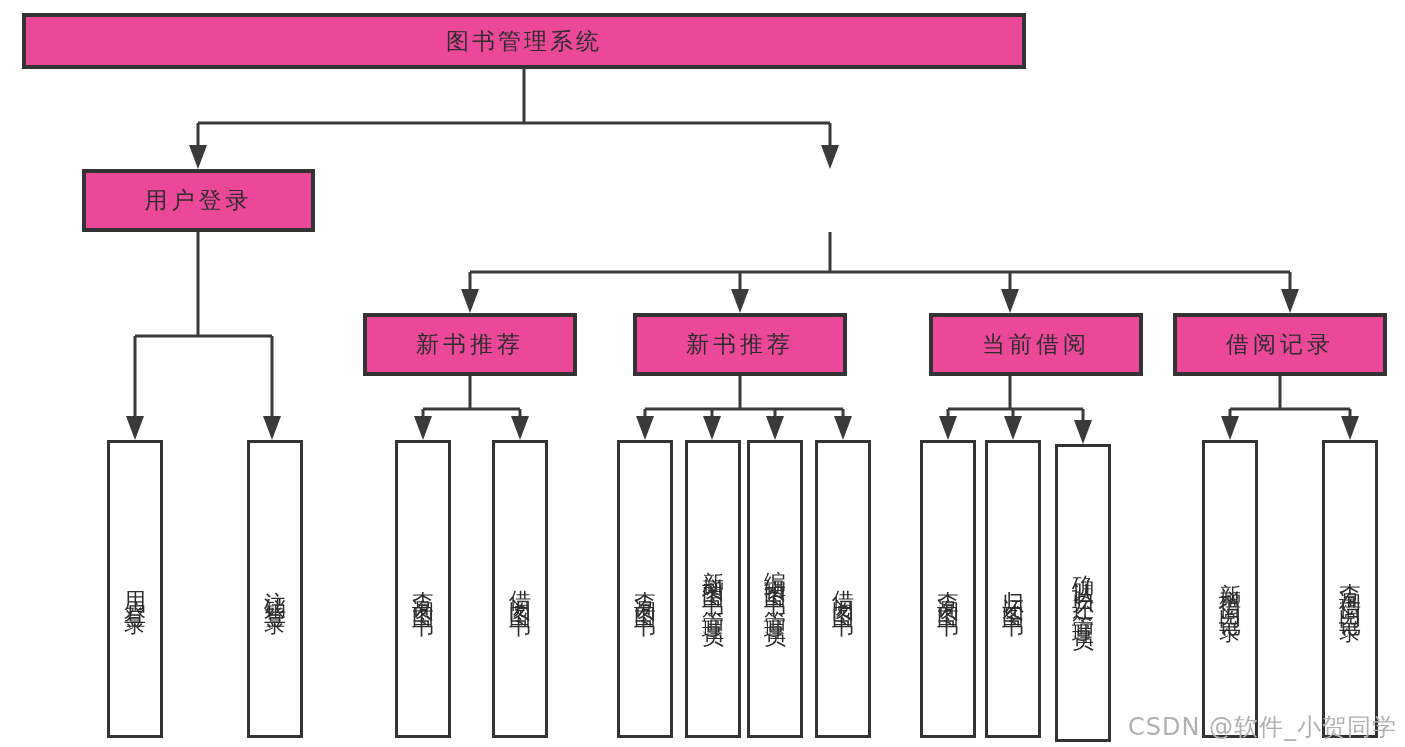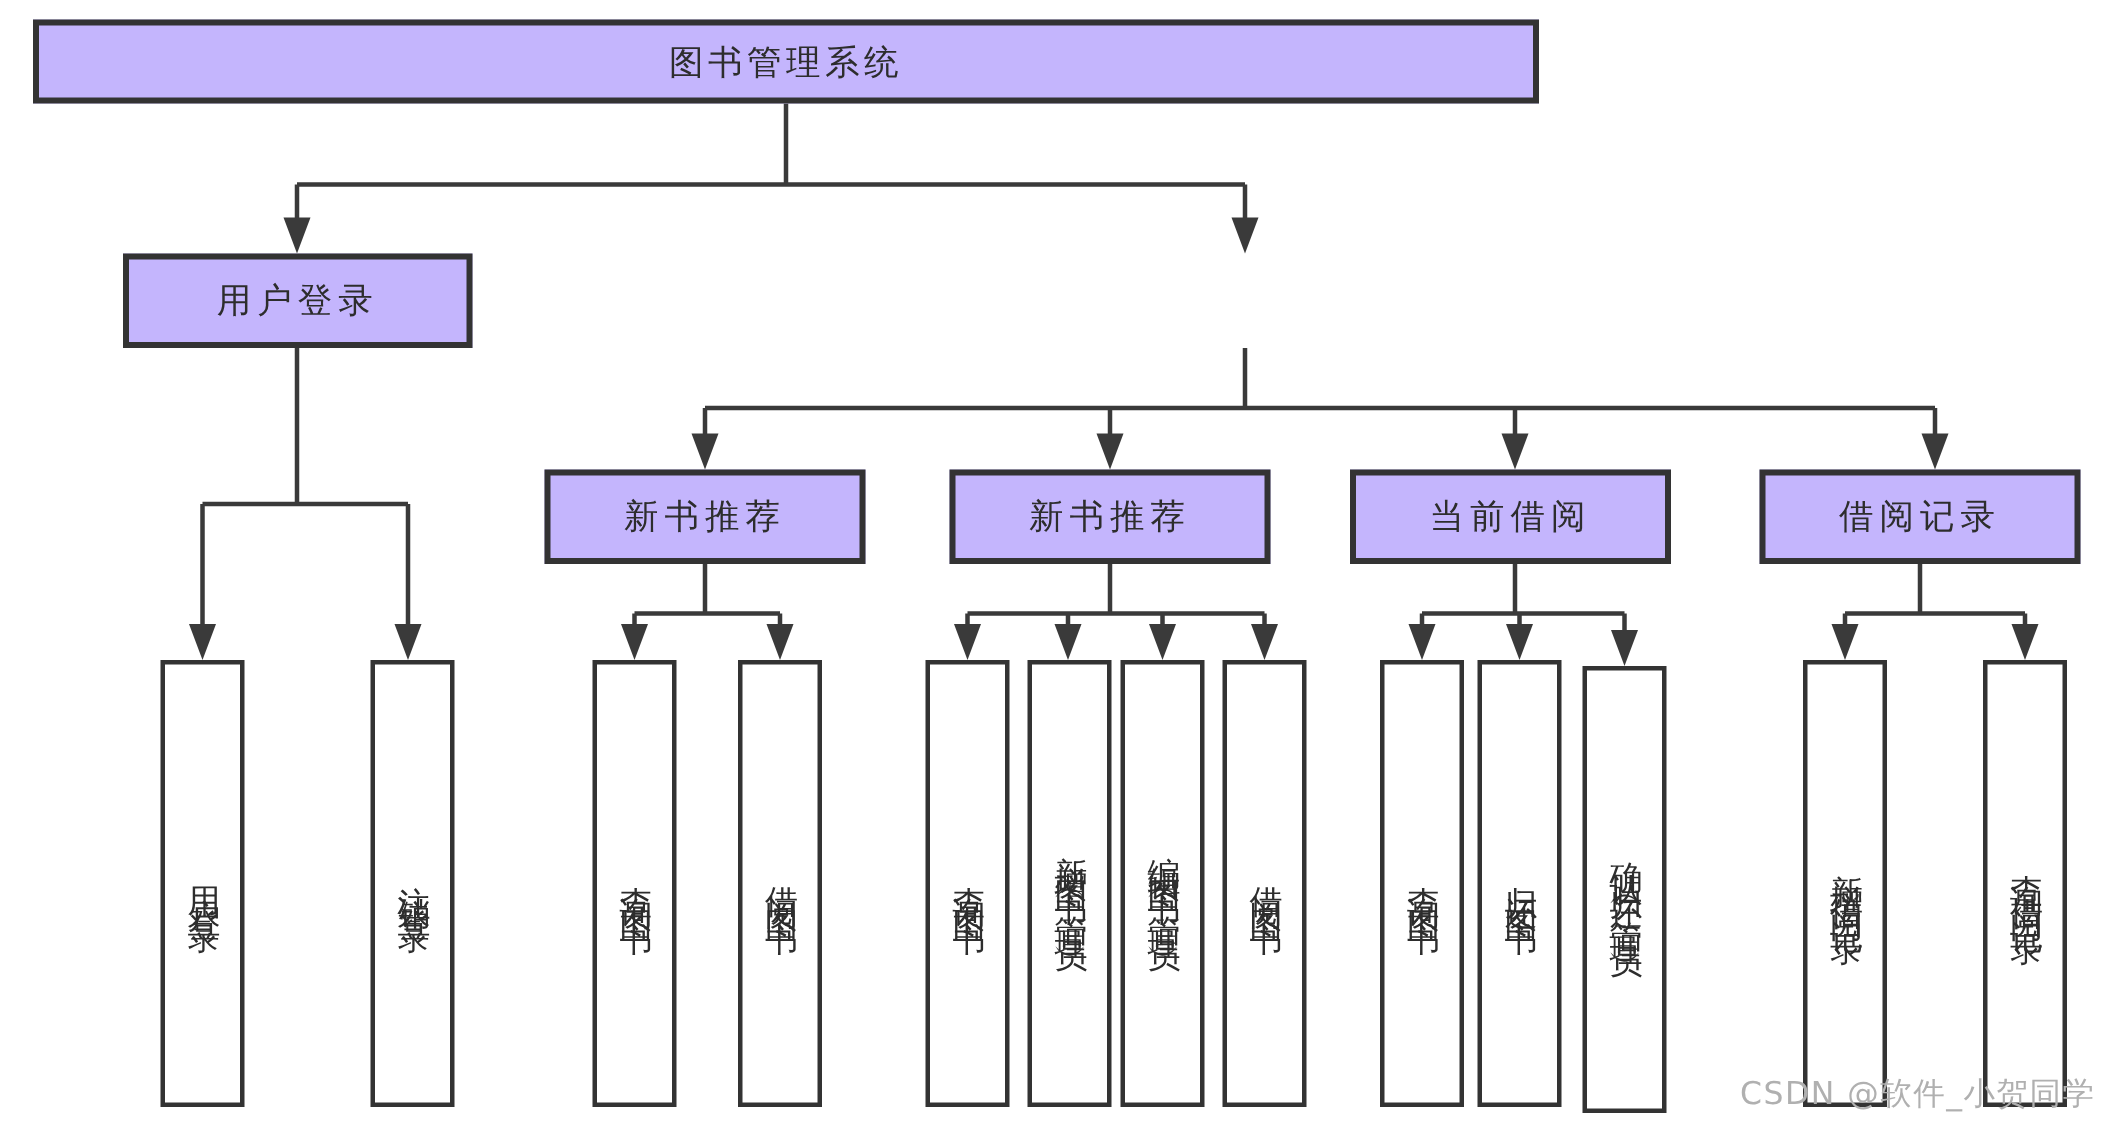--- a/index.html
+++ b/index.html
@@ -10,21 +10,21 @@
     overflow:hidden;
     font-family:"DejaVu Sans","Liberation Sans",sans-serif;
     color:#2d2d2d;
   }
   .wires{position:absolute;left:0;top:0;width:1405px;height:747px;z-index:0;pointer-events:none;}
   .wires path{stroke:#3a3a3a;stroke-width:3;fill:none;}
   .wires polygon{fill:#3a3a3a;stroke:none;}
   .node{
     position:absolute;
     box-sizing:border-box;
-    background:#c4b5fd;
+    background:#ec4899;
     border:4px solid #333333;
     display:flex;align-items:center;justify-content:center;
     z-index:1;
     font-size:23px;
     letter-spacing:4px;
     white-space:nowrap;
     color:#2d2d2d;
   }
   .root{left:22px;top:13px;width:1004px;height:56px;letter-spacing:3px;}
   .lvl2{top:169px;height:63px;}
@@ -42,21 +42,21 @@
     writing-mode:vertical-rl;
     text-orientation:mixed;
     font-size:22px;
     letter-spacing:8px;
     line-height:1;
     color:#2d2d2d;
   }
   .watermark{
     position:absolute;
     right:8px;bottom:4px;
-    font-size:21px;
+    font-size:24px;
     color:#b0b0b0;
     letter-spacing:1px;
     z-index:3;
     white-space:nowrap;
   }
 </style>
 </head>
 <body>
 
 <div class="stage">
@@ -111,21 +111,21 @@
   <div class="node lvl2" style="left:82px;width:233px;">
     <span>用户登录</span>
   </div>
 
   <div class="node lvl3" style="left:363px;font-family:Liberation Serif, serif;">
     <span>新书推荐</span>
   </div>
   <div class="node lvl3" style="left:633px;">
     <span>新书推荐</span>
   </div>
-  <div class="node lvl3" style="left:900px;">
+  <div class="node lvl3" style="left:929px;">
     <span>当前借阅</span>
   </div>
   <div class="node lvl3" style="left:1173px;">
     <span>借阅记录</span>
   </div>
 
   <div class="leaf" style="left:107px;">
     <span class="vtxt">用户登录</span>
   </div>
   <div class="leaf" style="left:247px;">

